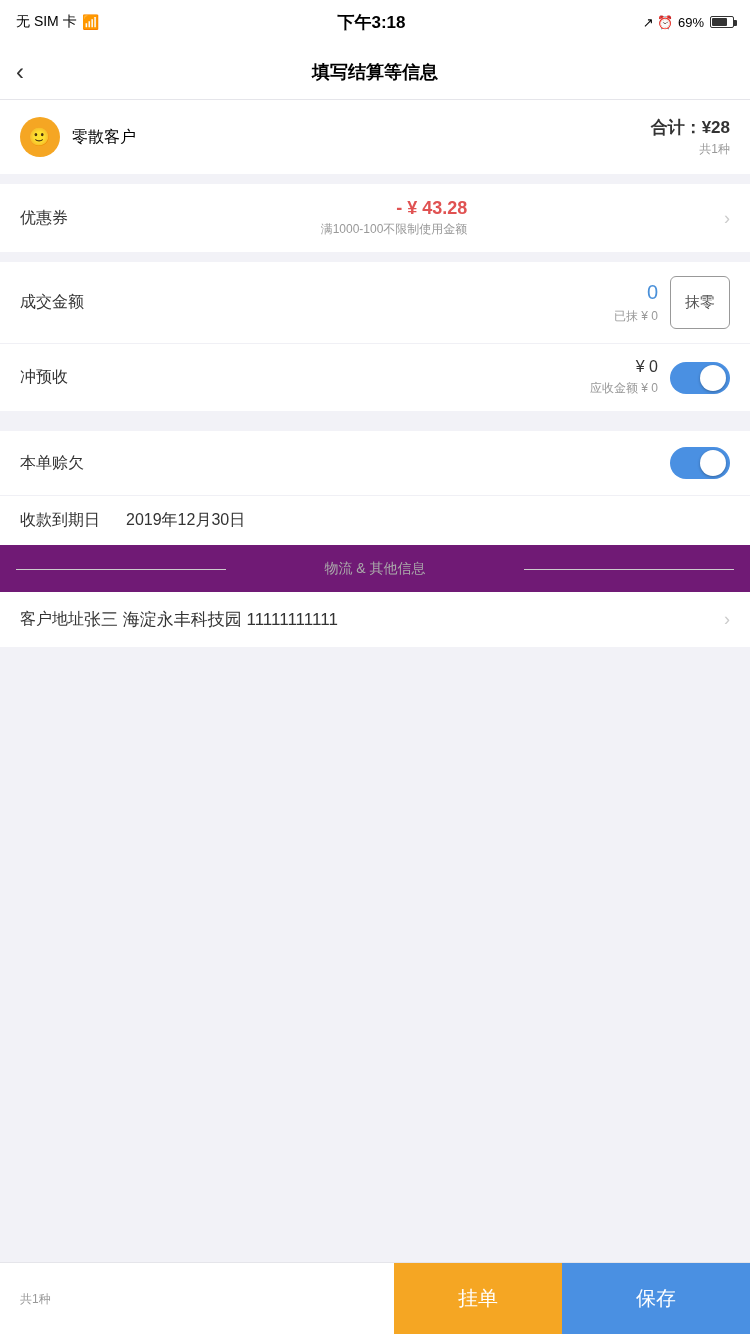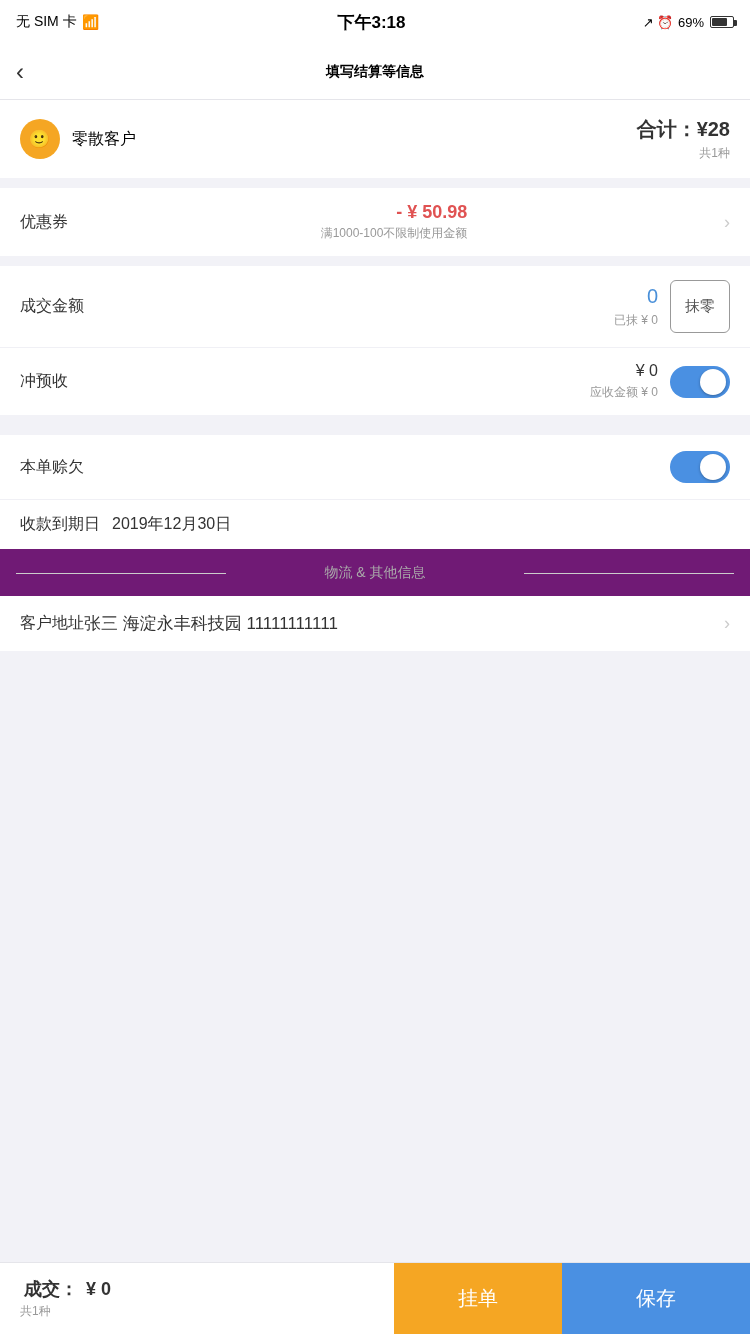--- a/index.html
+++ b/index.html
@@ -63,21 +63,21 @@
       border-bottom: 1px solid #e5e5ea;
     }
     .nav-back {
       position: absolute;
       left: 16px;
       font-size: 24px;
       color: #333;
       cursor: pointer;
     }
     .nav-title {
-      font-size: 14px;
+      font-size: 18px;
       font-weight: 600;
       color: #000;
     }
 
     
     .content { padding-bottom: 80px; }
 
     
     .card-section {
       background: #fff;
@@ -95,21 +95,21 @@
     .avatar {
       width: 40px; height: 40px;
       background: #f5a623;
       border-radius: 50%;
       display: flex; align-items: center; justify-content: center;
       font-size: 18px;
     }
     .customer-name { font-size: 16px; color: #000; font-weight: 500; }
     .customer-right { text-align: right; }
     .total-label { font-size: 14px; color: #333; }
-    .total-label span { font-size: 20px; font-weight: 600; }
+    .total-label span { font-size: 17px; font-weight: 600; }
     .total-count { font-size: 12px; color: #999; margin-top: 2px; }
 
     
     .row-item {
       display: flex;
       align-items: center;
       justify-content: space-between;
       padding: 14px 20px;
       border-top: 1px solid #f0f0f5;
     }
@@ -200,21 +200,21 @@
       padding: 16px 20px;
       gap: 8px;
     }
 
     
     .date-row {
       display: flex;
       align-items: center;
       padding: 14px 20px;
       border-top: 1px solid #f0f0f5;
-      gap: 12px;
+      gap: 26px;
     }
     .date-label { font-size: 16px; color: #333; }
     .date-value { font-size: 16px; color: #333; }
     .logistics-header {
       background: #701a75;
       text-align: center;
       padding: 14px;
       position: relative;
     }
     .logistics-header-text {
@@ -332,21 +332,21 @@
         </div>
         <div class="total-count">共1种</div>
       </div>
     </div>
   </div>
 
   <div class="card-section">
     <div class="row-item" style="border-top:none;">
       <span class="row-label">优惠券</span>
       <div class="row-right">
-        <span class="row-value-red">- ¥ 50.98</span>
+        <span class="row-value-red">- ¥ 43.28</span>
         <span class="row-sub">满1000-100不限制使用金额</span>
       </div>
       <span class="chevron">›</span>
     </div>
   </div>
 
   <div class="amount-section">
     <div class="amount-row">
       <span class="row-label">成交金额</span>
       <div class="amount-row-inner">
@@ -403,21 +403,17 @@
       <span class="address-chevron">›</span>
     </div>
   </div>
 
   <div class="empty-area"></div>
 
 </div>
 
 <div class="bottom-bar">
   <div class="bottom-info">
-    <div class="bottom-deal">
-      <span>成交：</span>
-      <span>¥ 0</span>
-    </div>
     <div class="bottom-count">共1种</div>
   </div>
   <div class="btn-hold">挂单</div>
   <div class="btn-save">保存</div>
 </div>
 
 </body></html>

